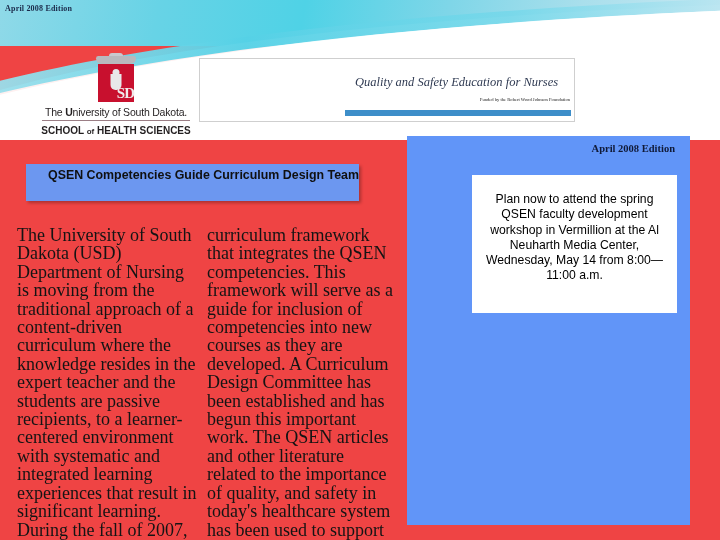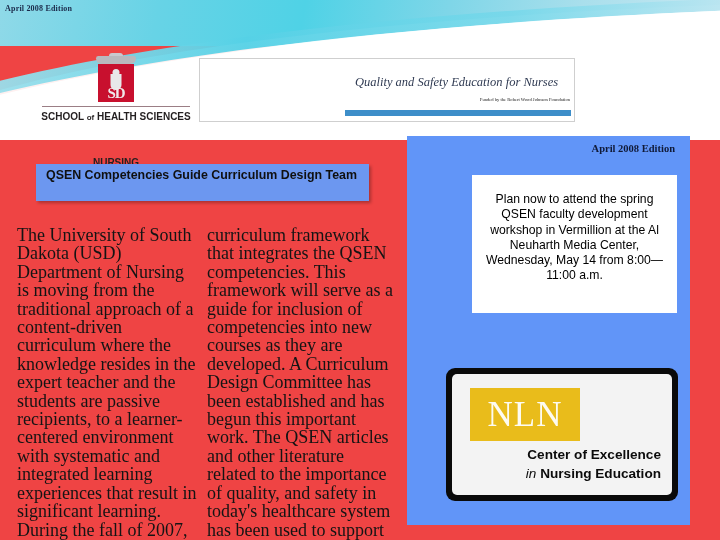--- a/index.html
+++ b/index.html
@@ -97,21 +97,21 @@
     position: absolute;
     left: 50%; top: 5px;
     transform: translateX(-50%);
     width: 7px; height: 7px;
     background: #e8e8ea;
     border-radius: 50%;
   }
   .usd-sd {
     position: absolute;
     left: 0; right: 0; bottom: 1px;
-    text-align: center;
+    text-align: right;
     font-family: "Liberation Serif", serif;
     font-weight: bold;
     font-size: 15px;
     line-height: 15px;
     color: #f0e9ea;
     letter-spacing: -1px;
   }
   .usd-name {
     font-family: "Liberation Sans", sans-serif;
     font-size: 10.5px;
@@ -196,31 +196,32 @@
   .qsen-bar-wide {
     position: absolute;
     left: 145px; top: 51px;
     width: 226px; height: 6px;
     background: #3d8ec9;
   }
 
   
   .headline {
     position: absolute;
-    left: 36px; top: 164px;
+    left: 26px; top: 164px;
     width: 333px; height: 37px;
     background: #6c97f0;
     box-sizing: border-box;
     padding: 4px 0 0 10px;
     font-family: "Liberation Sans", sans-serif;
     font-weight: bold;
     font-size: 12.4px;
     line-height: 15px;
     color: #101010;
     box-shadow: 2px 2px 3px rgba(0,0,0,0.28);
+    text-align: right;
   }
 
   
   .body-col {
     position: absolute;
     font-family: "Liberation Serif", serif;
     font-size: 18px;
     line-height: 18.4px;
     color: #141414;
   }
@@ -363,20 +364,21 @@
   <div class="usd-logo">
     <div class="usd-shield-wrap">
       <div class="usd-cap-top"></div>
       <div class="usd-cap"></div>
       <div class="usd-shield">
         <div class="usd-u-nub"></div>
         <div class="usd-u"></div>
         <div class="usd-sd">SD</div>
       </div>
     </div>
+    <div class="usd-name"><span>The </span><b>U</b><span>niversity of South Dakota.</span></div>
     <div class="usd-rule"></div>
     <div class="usd-school"><span>SCHOOL </span><span class="of">of</span><span> HEALTH SCIENCES</span></div>
     <div class="usd-dept">NURSING</div>
   </div>
 
   <div class="qsen-box">
     <div class="qsen-right">
       <div class="qsen-tag">Quality and Safety Education for Nurses</div>
       <div class="qsen-funder">Funded by the Robert Wood Johnson Foundation</div>
     </div>
@@ -389,25 +391,16 @@
   <div class="body-col col-right">curriculum framework that integrates the QSEN competencies.  This framework will serve as a guide for inclusion of competencies into new courses as they are developed.  A Curriculum Design Committee has been established and has begun this important work.  The QSEN articles and other literature related to the importance of quality, and safety in today's healthcare system has been used to support the new curricular model.</div>
 
   <div class="blue-panel">
 
     <div class="edition-panel">April 2008 Edition</div>
 
     <div class="faculty-box">
       <div class="faculty-body">Plan now to attend the spring QSEN faculty development workshop in Vermillion at the Al Neuharth Media Center, Wednesday, May 14 from 8:00—11:00 a.m.</div>
     </div>
 
-    <div class="nln-frame">
-      <div class="nln-inner">
-        <div class="nln-gold">
-          <span>NLN</span>
-        </div>
-        <div class="nln-tag1">Center of Excellence</div>
-        <div class="nln-tag2"><i>in </i><span>Nursing Education</span></div>
-      </div>
-    </div>
 
   </div>
 
 </div>
 
 </body></html>

